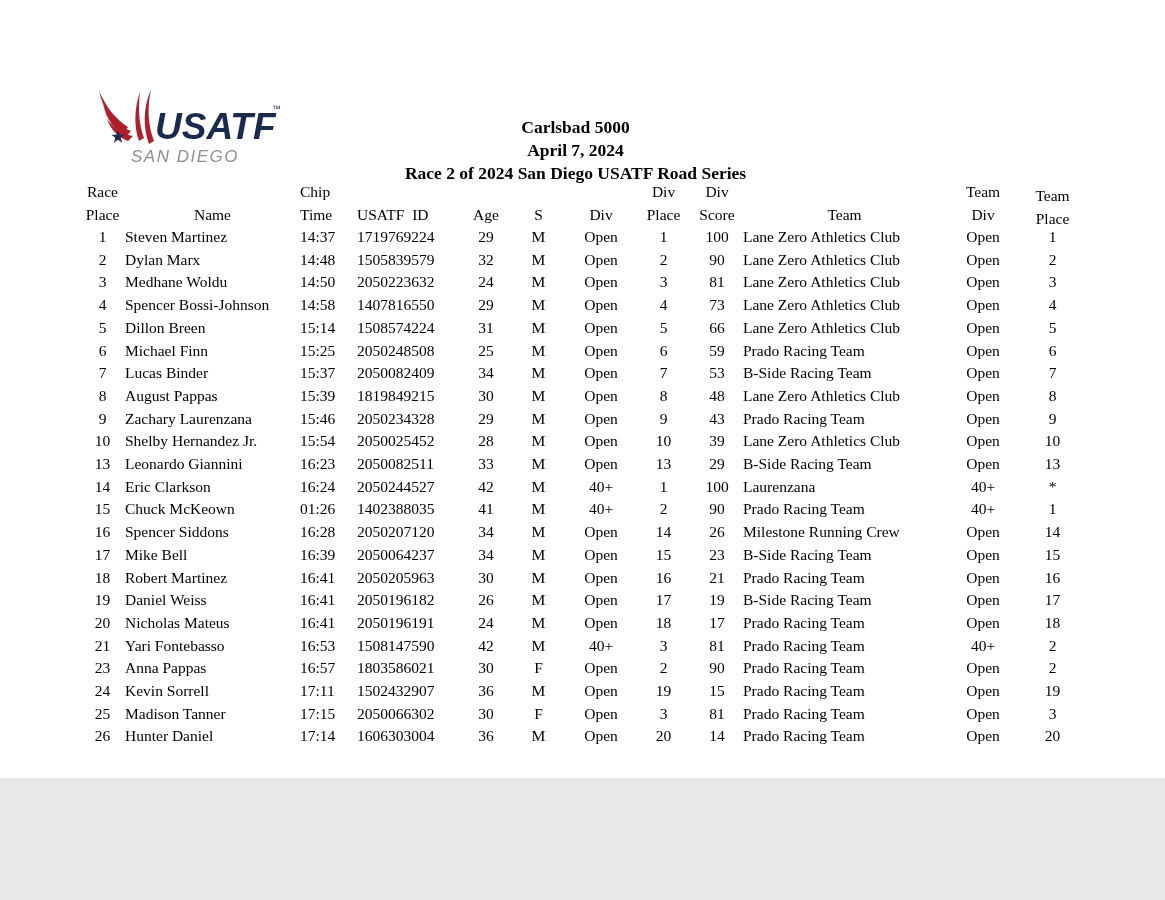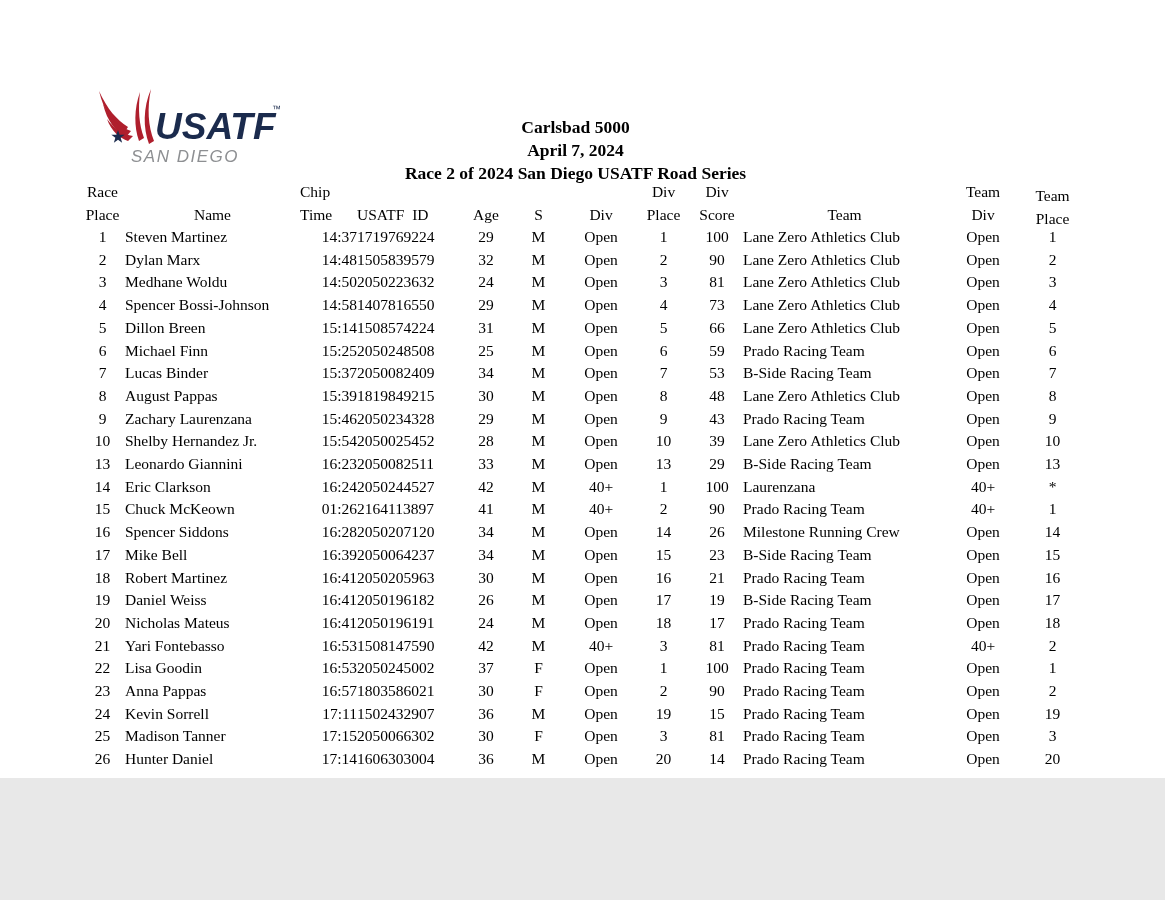--- a/index.html
+++ b/index.html
@@ -26,21 +26,21 @@
     font-weight:normal;vertical-align:bottom;
   }
   table.results td{height:22.7px;line-height:22.7px;}
   table.results th{font-weight:normal;vertical-align:top;}
   .hl{height:23px;line-height:23px;white-space:pre;}
   .shift-down{position:relative;top:4px;}
   
   .a-c{text-align:center;}
   .a-l{text-align:left;}
   td.c1{padding-left:6px;}
-  td.c2{padding-left:5px;text-align:right;}
+  td.c2{padding-left:5px;}
   td.c3{padding-left:4px;}
   td.c9{padding-left:7px;}
   th.h2{padding-left:5px;}
   th.h3{padding-left:4px;}
   .footer-date{
     position:absolute;top:846px;right:75px;
     font-family:"Liberation Sans",sans-serif;
     font-size:15px;color:#000;white-space:pre;
   }
 </style>
@@ -304,21 +304,21 @@
           <td class="a-c c7">1</td>
           <td class="a-c c8">100</td>
           <td class="a-l c9">Laurenzana</td>
           <td class="a-c c10">40+</td>
           <td class="a-c c11">*</td>
         </tr>
         <tr>
           <td class="a-c c0">15</td>
           <td class="a-l c1">Chuck McKeown</td>
           <td class="a-l c2">01:26</td>
-          <td class="a-l c3">2164113897</td>
+          <td class="a-l c3">1402388035</td>
           <td class="a-c c4">41</td>
           <td class="a-c c5">M</td>
           <td class="a-c c6">40+</td>
           <td class="a-c c7">2</td>
           <td class="a-c c8">90</td>
           <td class="a-l c9">Prado Racing Team</td>
           <td class="a-c c10">40+</td>
           <td class="a-c c11">1</td>
         </tr>
         <tr>
@@ -397,34 +397,20 @@
           <td class="a-l c2">16:53</td>
           <td class="a-l c3">1508147590</td>
           <td class="a-c c4">42</td>
           <td class="a-c c5">M</td>
           <td class="a-c c6">40+</td>
           <td class="a-c c7">3</td>
           <td class="a-c c8">81</td>
           <td class="a-l c9">Prado Racing Team</td>
           <td class="a-c c10">40+</td>
           <td class="a-c c11">2</td>
-        </tr>
-        <tr>
-          <td class="a-c c0">22</td>
-          <td class="a-l c1">Lisa Goodin</td>
-          <td class="a-l c2">16:53</td>
-          <td class="a-l c3">2050245002</td>
-          <td class="a-c c4">37</td>
-          <td class="a-c c5">F</td>
-          <td class="a-c c6">Open</td>
-          <td class="a-c c7">1</td>
-          <td class="a-c c8">100</td>
-          <td class="a-l c9">Prado Racing Team</td>
-          <td class="a-c c10">Open</td>
-          <td class="a-c c11">1</td>
         </tr>
         <tr>
           <td class="a-c c0">23</td>
           <td class="a-l c1">Anna Pappas</td>
           <td class="a-l c2">16:57</td>
           <td class="a-l c3">1803586021</td>
           <td class="a-c c4">30</td>
           <td class="a-c c5">F</td>
           <td class="a-c c6">Open</td>
           <td class="a-c c7">2</td>

